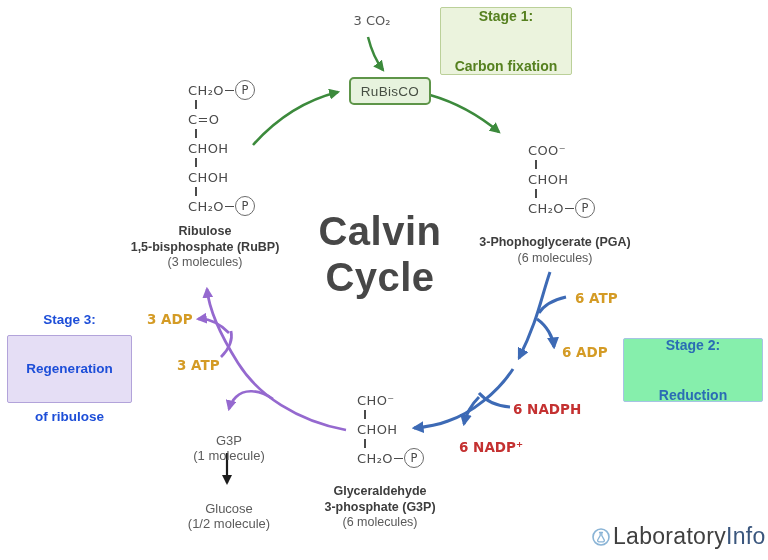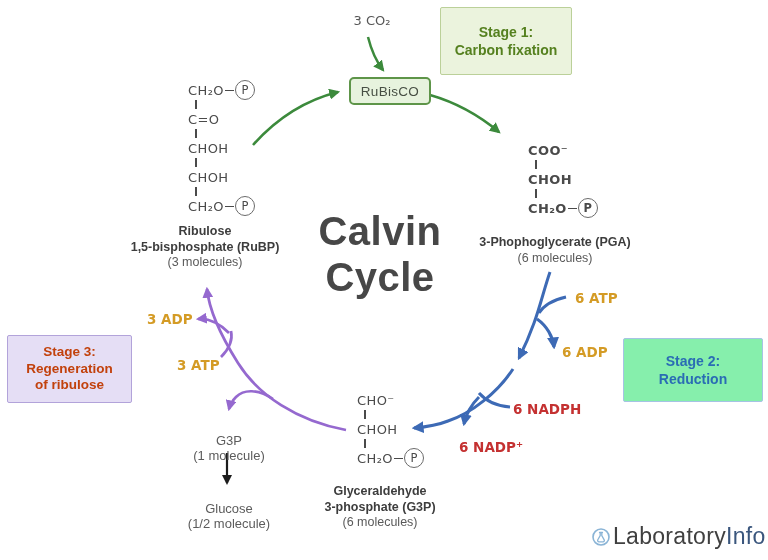--- a/index.html
+++ b/index.html
@@ -5,25 +5,25 @@
   html,body{margin:0;padding:0;background:#ffffff;}
   .canvas{
     position:relative;width:768px;height:560px;background:#ffffff;
     font-family:"Liberation Sans",sans-serif;overflow:hidden;
   }
   svg.arrows{position:absolute;left:0;top:0;width:768px;height:560px;pointer-events:none;}
 
   
   .stagebox{
     position:absolute;display:flex;flex-direction:column;align-items:center;justify-content:center;
-    font-weight:bold;font-size:14px;line-height:18px;text-align:center;border-radius:2px;
+    font-weight:bold;font-size:14px;line-height:18px;text-align:center;border-radius:2px;gap:32px;
   }
   .stage1{left:440px;top:7px;width:130px;height:66px;background:#ebf3dd;border:1.5px solid #bbd099;color:#55801f;}
   .stage2{left:623px;top:338px;width:138px;height:62px;background:#86efac;border:1.5px solid #a6c3e4;color:#2a6cb4;}
-  .stage3{left:7px;top:335px;width:123px;height:66px;background:#e5def5;border:1.5px solid #b2a3da;color:#c2410c;font-size:13.5px;line-height:16.5px;}
+  .stage3{left:7px;top:335px;width:123px;height:66px;background:#e5def5;border:1.5px solid #b2a3da;color:#1d4ed8;font-size:13.5px;line-height:16.5px;}
 
   
   .enzyme{
     position:absolute;left:349px;top:77px;width:78px;height:24px;
     background:#e7f3de;border:2px solid #5e9549;border-radius:5px;
     display:flex;align-items:center;justify-content:center;
     font-size:13.5px;color:#474f44;letter-spacing:.3px;
   }
 
   
@@ -146,21 +146,21 @@
       <span class="fdash"></span>
       <span class="pcircle">P</span>
     </div>
   </div>
   <div class="mol-label" style="left:105px;top:224px;width:200px;">
     <div>Ribulose</div>
     <div>1,5-bisphosphate (RuBP)</div>
     <div class="mol-count">(3 molecules)</div>
   </div>
 
-  <div class="structure" style="left:528px;top:141px;font-weight:bold;">
+  <div class="structure" style="left:528px;top:141px;">
     <div class="fline">
         <span>COO⁻</span>
       </div>
     <div class="fbond"></div>
     <div class="fline">
         <span>CHOH</span>
       </div>
     <div class="fbond"></div>
     <div class="fline">
       <span>CH₂O</span>

